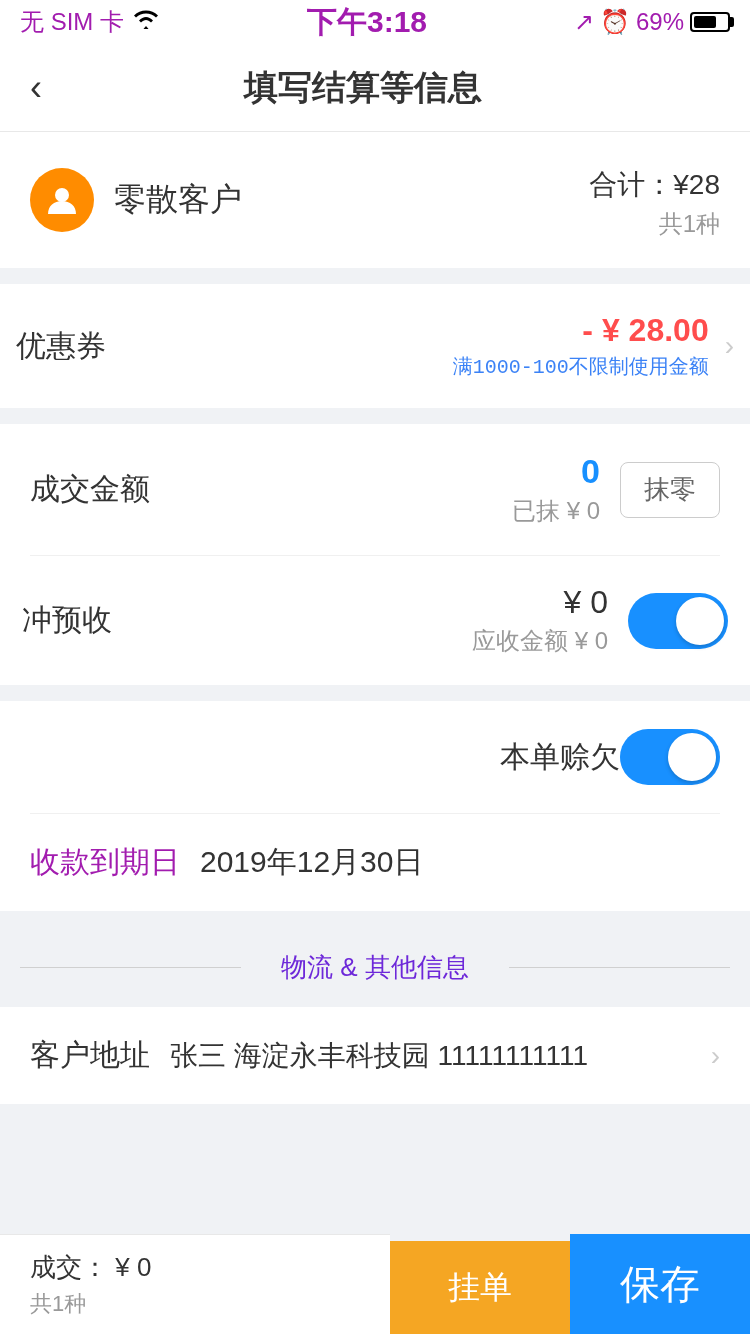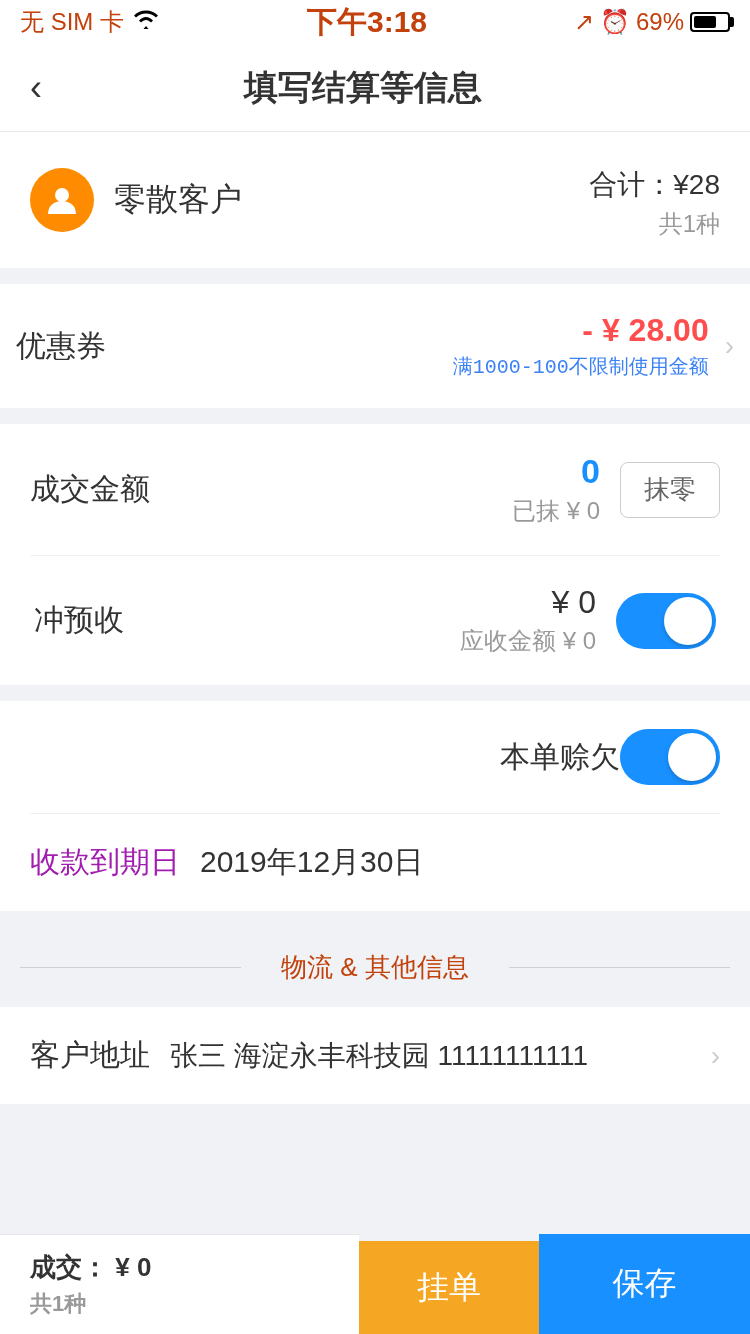--- a/index.html
+++ b/index.html
@@ -15,21 +15,21 @@
 
     
     .status-bar {
       height: 44px;
       background: #fff;
       display: flex;
       align-items: center;
       justify-content: space-between;
       padding: 0 20px;
       font-size: 24px;
-      color: #c2410c;
+      color: #a21caf;
     }
     .status-left { display: flex; align-items: center; gap: 8px; }
     .status-center { font-size: 30px; font-weight: 600; }
     .status-right { display: flex; align-items: center; gap: 6px; font-size: 24px; }
     .battery {
       width: 40px; height: 20px; border: 2px solid #000; border-radius: 4px; position: relative;
       display: flex; align-items: center; padding: 2px;
     }
     .battery::after {
       content: ''; position: absolute; right: -6px; top: 50%; transform: translateY(-50%);
@@ -115,21 +115,21 @@
     .round-btn {
       width: 100px; height: 56px; border: 1px solid #ccc; border-radius: 8px;
       display: flex; align-items: center; justify-content: center;
       font-size: 26px; color: #666; background: #fff; cursor: pointer;
     }
 
     
     .prereceive-row {
       display: flex;
       align-items: center;
-      padding: 28px 34px;
+      padding: 28px 22px;
       justify-content: space-between;
     }
     .prereceive-right { display: flex; align-items: center; gap: 20px; }
     .prereceive-value-container { text-align: right; }
     .prereceive-value { font-size: 32px; color: #333; font-weight: 500; }
     .prereceive-sub { font-size: 24px; color: #999; margin-top: 4px; }
 
     
     .toggle {
       width: 100px; height: 56px; border-radius: 28px; background: #1890ff;
@@ -162,21 +162,21 @@
     
     .logistics-divider {
       height: 80px;
       background: #f0f2f5;
       display: flex;
       align-items: center;
       justify-content: center;
       gap: 20px;
     }
     .logistics-line { flex: 1; height: 1px; background: #d0d0d0; margin: 0 20px; }
-    .logistics-text { font-size: 26px; color: #c2410c; white-space: nowrap; }
+    .logistics-text { font-size: 26px; color: #6d28d9; white-space: nowrap; }
 
     
     .address-row {
       display: flex;
       align-items: center;
       padding: 28px 30px;
       justify-content: space-between;
       background: #fff;
     }
     .address-label { font-size: 30px; color: #333; min-width: 90px; }
@@ -198,37 +198,36 @@
       align-items: stretch;
     }
     .bottom-summary {
       flex: 1;
       background: #fff;
       display: flex;
       flex-direction: column;
       justify-content: center;
       padding: 0 30px;
       border-top: 1px solid #e8e8e8;
-      font-weight: bold;
     }
     .bottom-summary-deal { font-size: 26px; color: #333; }
     .bottom-summary-count { font-size: 22px; color: #999; margin-top: 4px; }
     .bottom-btn-pending {
       width: 180px;
       background: #f5a623;
       display: flex; align-items: center; justify-content: center;
       font-size: 32px; color: #fff; font-weight: 500;
       cursor: pointer;
       margin-top: 7px;
     }
     .bottom-btn-save {
-      width: 211px;
+      width: 180px;
       background: #1890ff;
       display: flex; align-items: center; justify-content: center;
-      font-size: 32px; color: #fff; font-weight: 500;
+      font-size: 40px; color: #fff; font-weight: 500;
       cursor: pointer;
     }
   </style>
 </head>
 <body>
 
 <div class="status-bar">
   <div class="status-left">
     <span>无 SIM 卡</span>
     <span>

